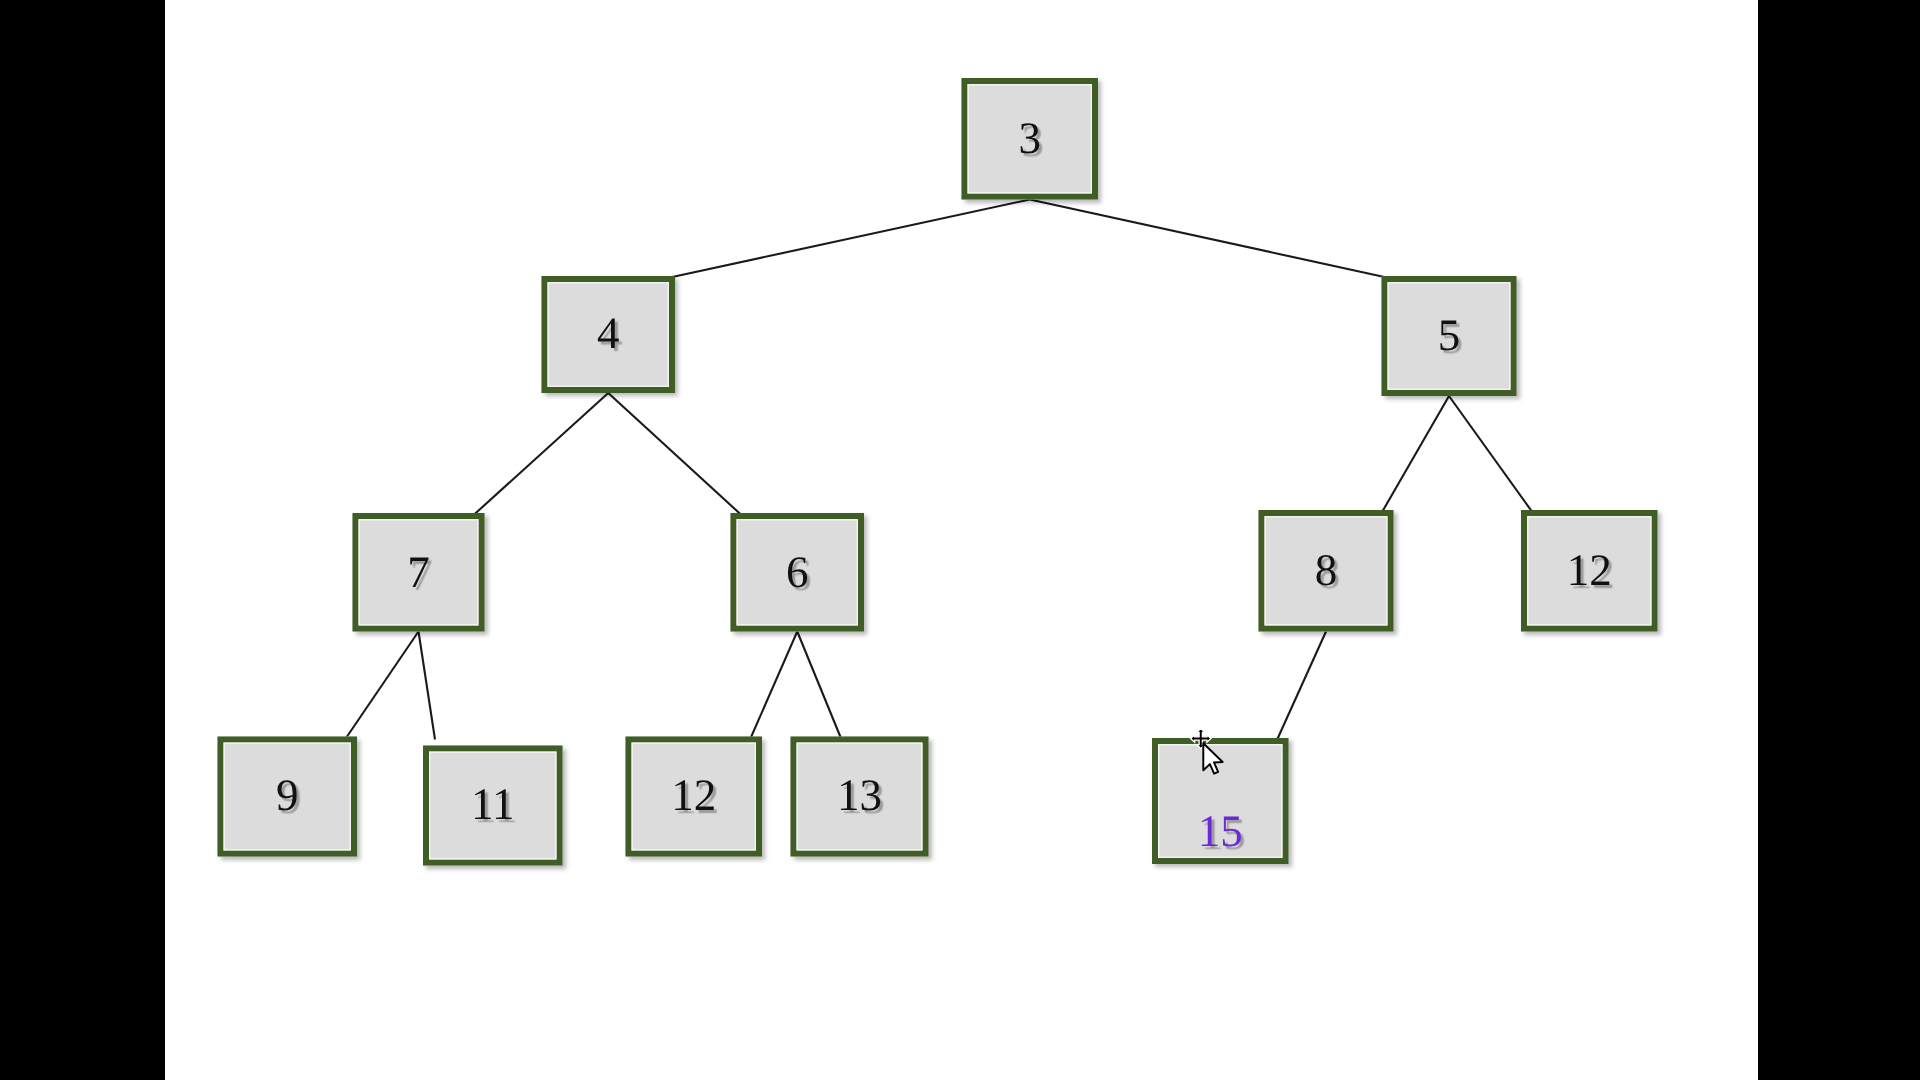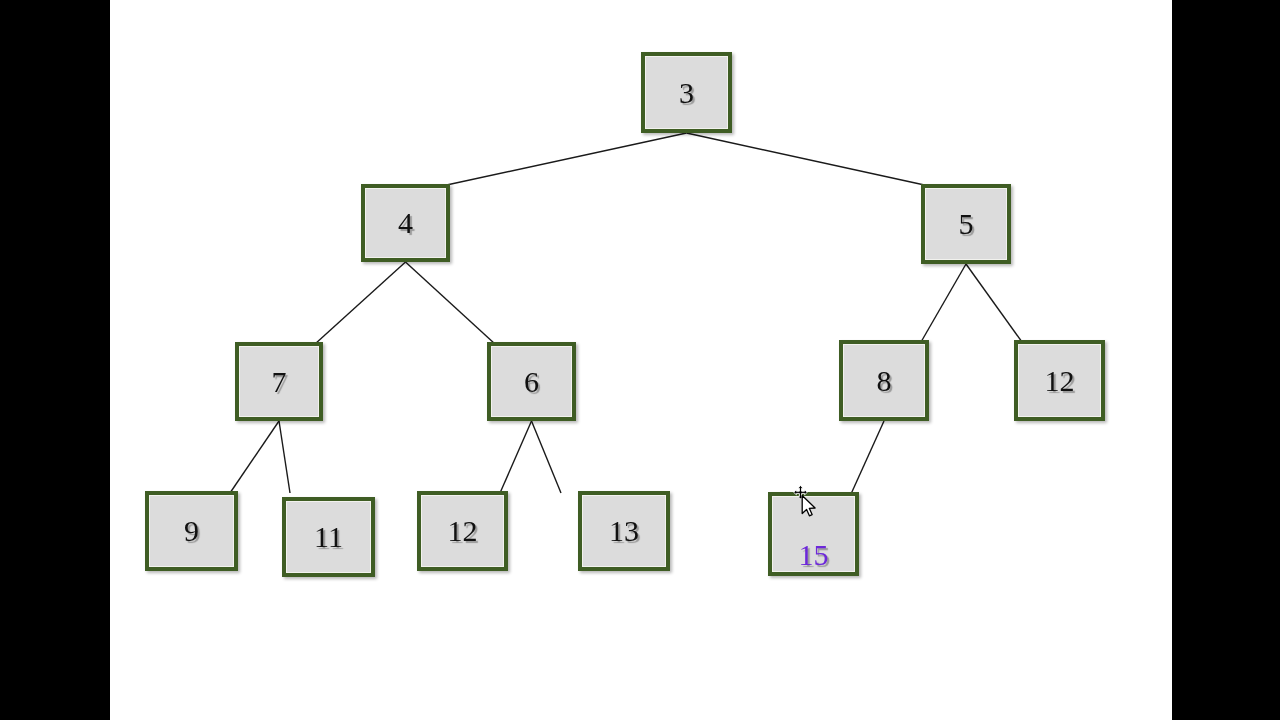--- a/index.html
+++ b/index.html
@@ -117,21 +117,21 @@
         </div>
         <div class="node" style="left: 35px; top: 491px; width: 93px; height: 80px; background: rgb(220, 220, 220); border-color: rgb(63, 93, 36);">
           <span class="node-label" style="color: rgb(17, 17, 17);">9</span>
         </div>
         <div class="node" style="left: 172px; top: 497px; width: 93px; height: 80px; background: rgb(220, 220, 220); border-color: rgb(63, 93, 36);">
           <span class="node-label" style="color: rgb(17, 17, 17);">11</span>
         </div>
         <div class="node" style="left: 307px; top: 491px; width: 91px; height: 80px; background: rgb(220, 220, 220); border-color: rgb(63, 93, 36);">
           <span class="node-label" style="color: rgb(17, 17, 17);">12</span>
         </div>
-        <div class="node" style="left: 468px; top: 491px; width: 92px; height: 80px; background: rgb(220, 220, 220); border-color: rgb(63, 93, 36);">
+        <div class="node" style="left: 417px; top: 491px; width: 92px; height: 80px; background: rgb(220, 220, 220); border-color: rgb(63, 93, 36);">
           <span class="node-label" style="color: rgb(17, 17, 17);">13</span>
         </div>
         <div class="node" style="left: 658px; top: 492px; width: 91px; height: 84px; background: rgb(220, 220, 220); border-color: rgb(63, 93, 36);">
           <span class="node-label" style="color: #6d28d9; margin-top: 42px;">15</span>
         </div>
       </div>
   </div>
 
   <div class="blackbar" id="bar-left" style="left: 0px; width: 110px; background: rgb(0, 0, 0);"></div>
   <div class="blackbar" id="bar-right" style="left: 1172px; width: 108px; background: rgb(0, 0, 0);"></div>

